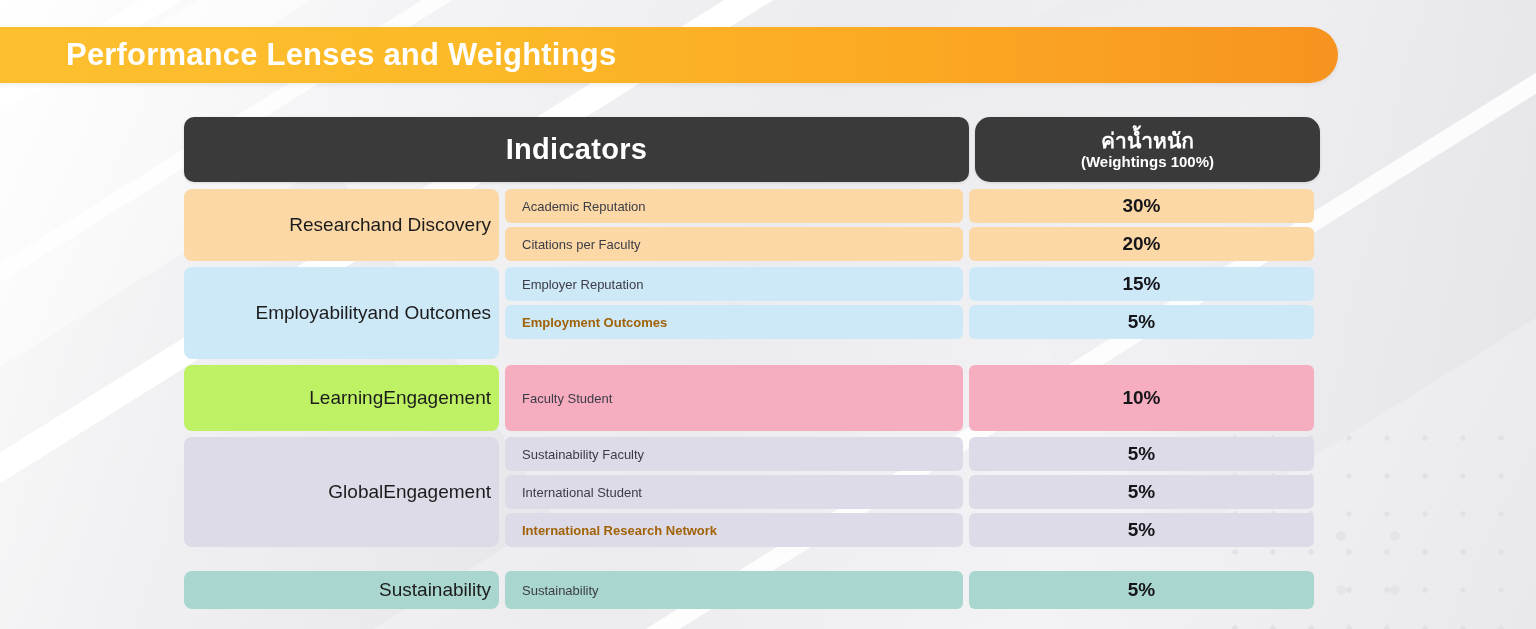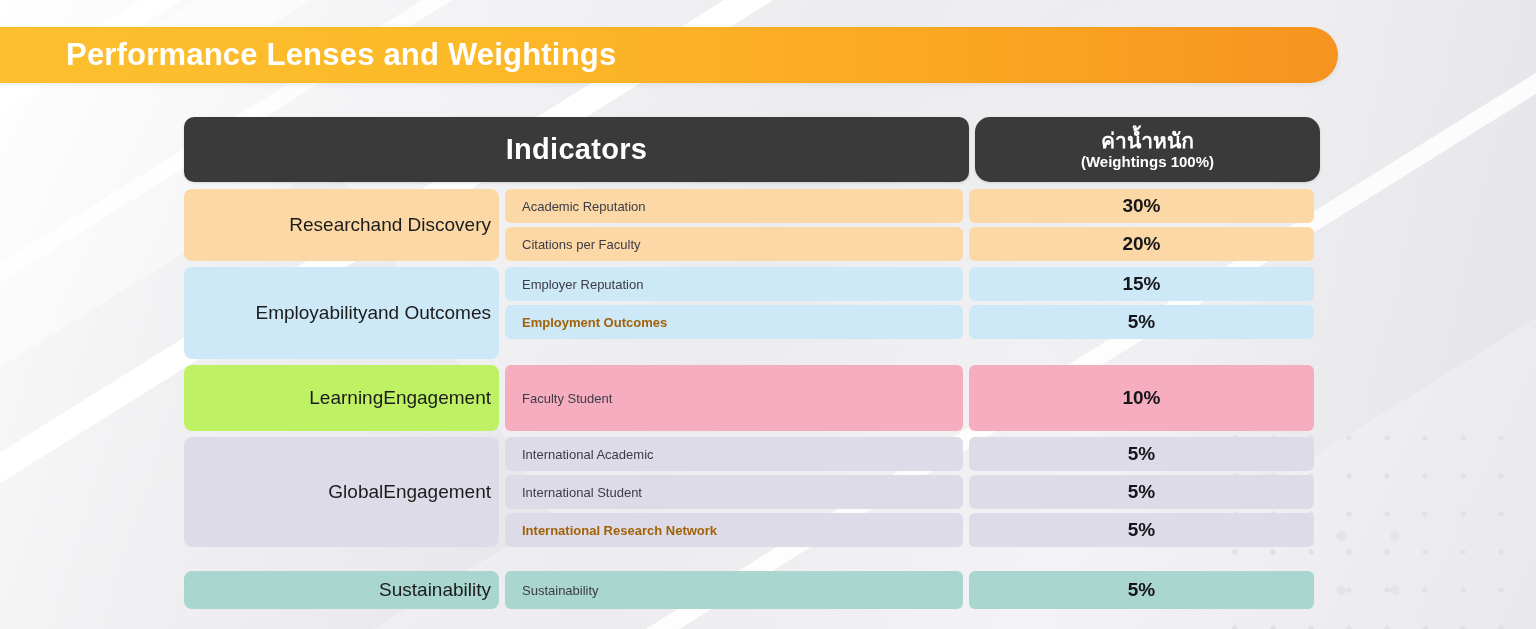--- a/index.html
+++ b/index.html
@@ -238,21 +238,21 @@
           </div>
         </div>
         <div class="group">
           <div class="cat-cell" style="background: rgb(221, 219, 232); height: 110px;">
             <span>Global</span>
             <br>
             <span>Engagement</span>
           </div>
           <div class="rows-wrap">
             <div class="row" style="height: 34px;">
-              <div class="ind-cell" style="background: rgb(221, 219, 232); height: 34px;">International Academic</div>
+              <div class="ind-cell" style="background: rgb(221, 219, 232); height: 34px;">Sustainability Faculty</div>
               <div class="w-cell" style="background: rgb(221, 219, 232); height: 34px;">5%</div>
             </div>
             <div class="row" style="height: 34px;">
               <div class="ind-cell" style="background: rgb(221, 219, 232); height: 34px;">International Student</div>
               <div class="w-cell" style="background: rgb(221, 219, 232); height: 34px;">5%</div>
             </div>
             <div class="row" style="height: 52px;">
               <div class="ind-cell strong" style="background: rgb(221, 219, 232); height: 34px;">International Research Network</div>
               <div class="w-cell" style="background: rgb(221, 219, 232); height: 34px;">5%</div>
             </div>

